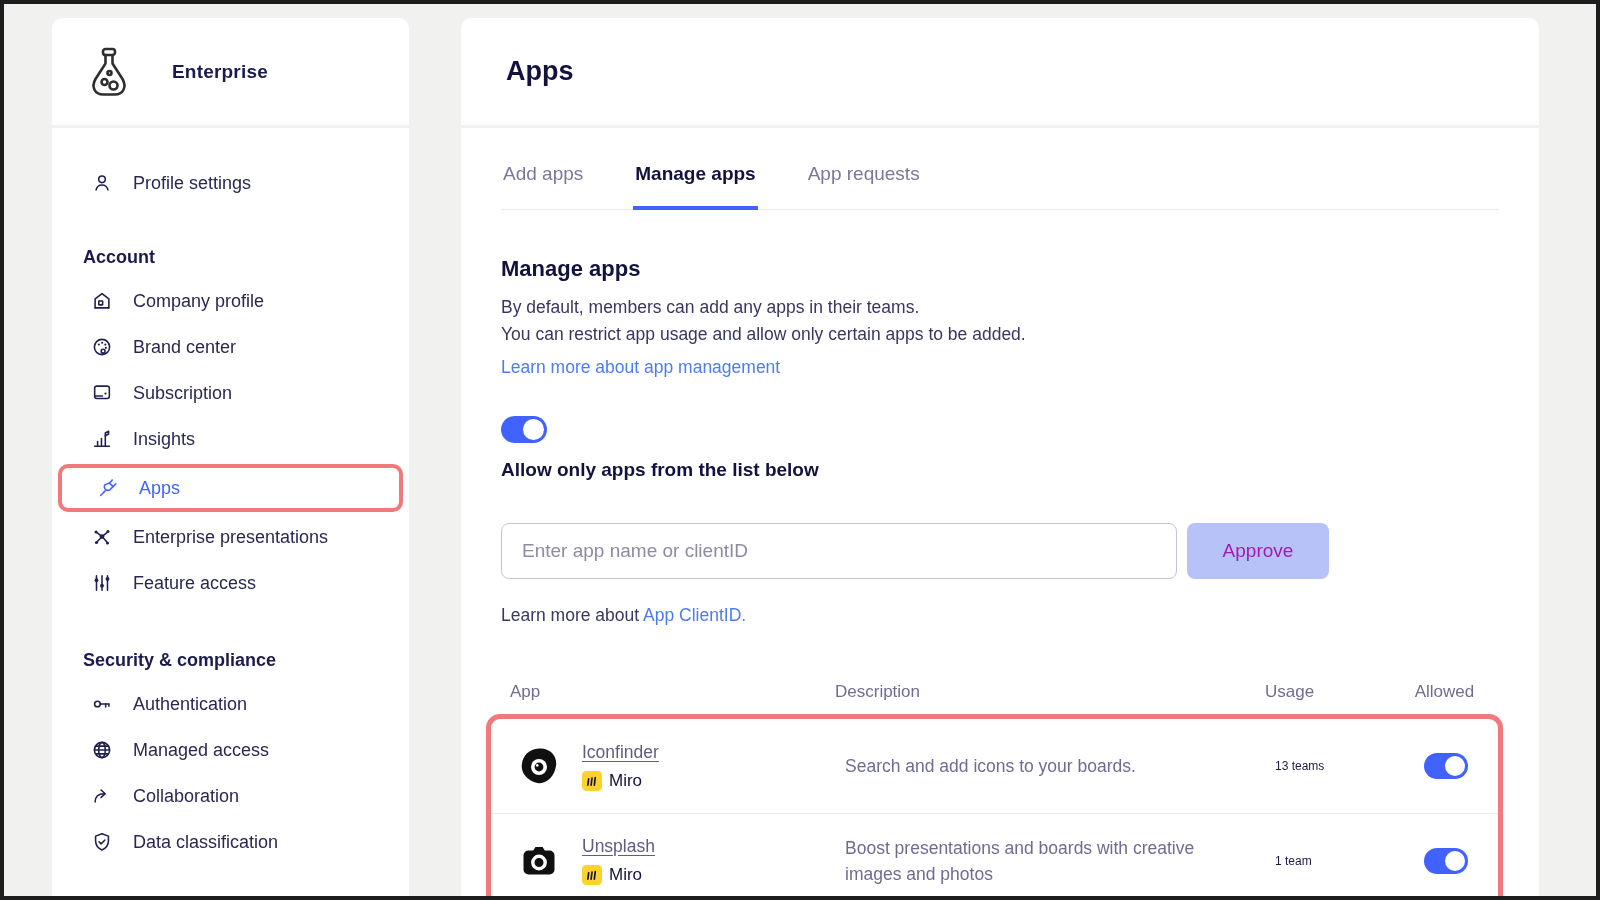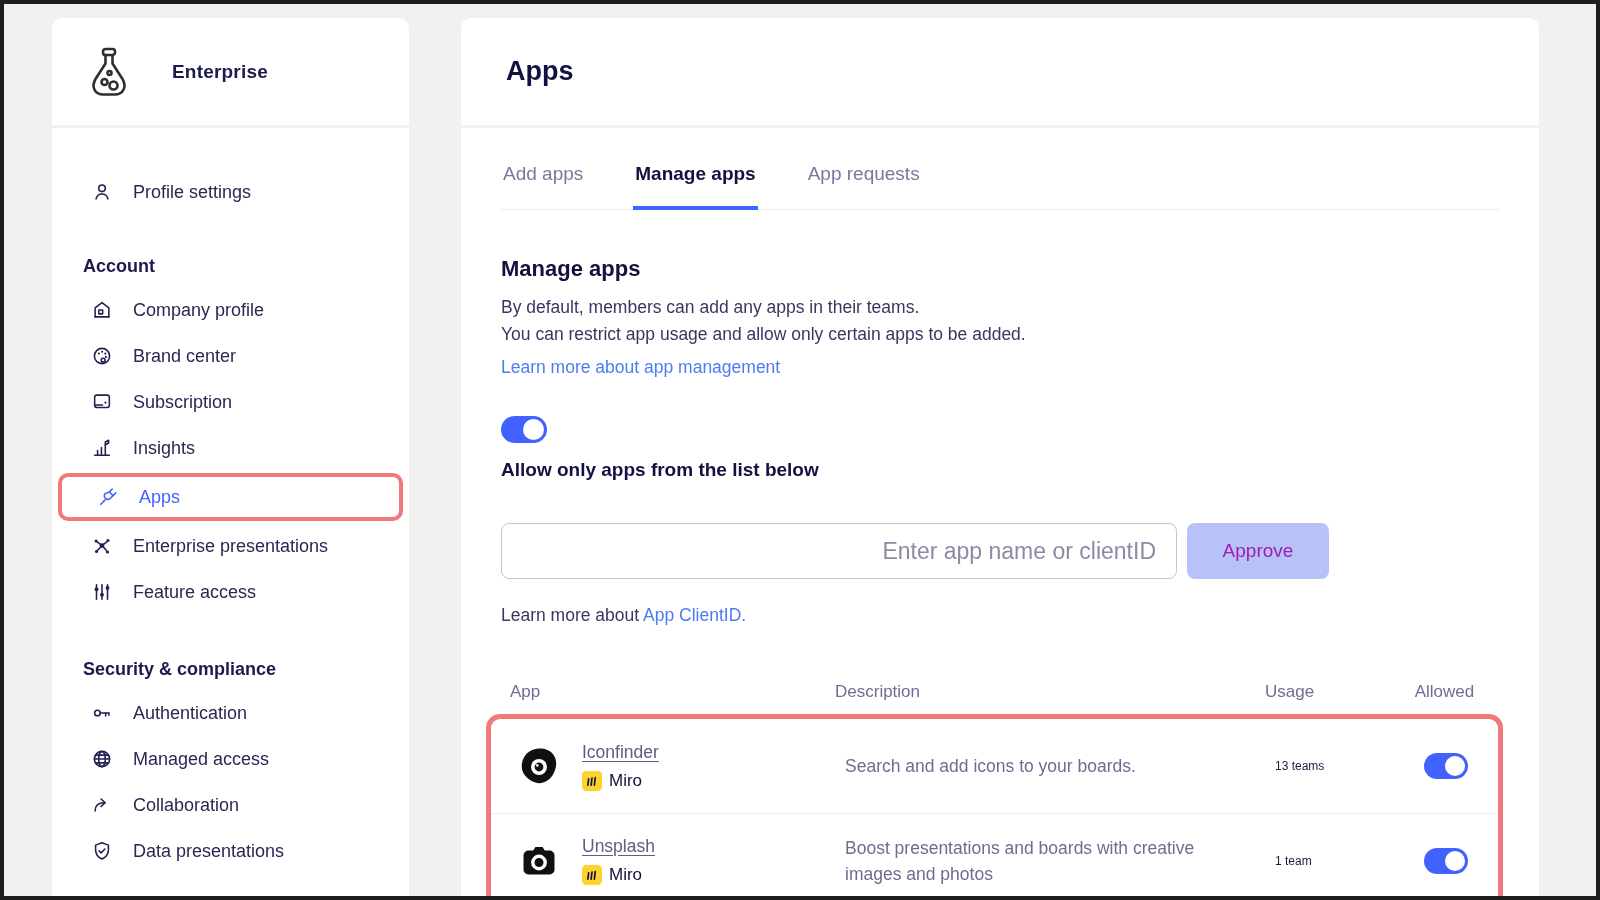--- a/index.html
+++ b/index.html
@@ -13,21 +13,21 @@
   .sidebar { left:48px; width:357px; }
   .main { left:457px; width:1078px; }
   .card-head { background:#fff; border-radius:10px 10px 0 0; flex:0 0 107px; margin-bottom:3px;
                display:flex; align-items:center; }
   .card-body { background:#fff; flex:1 1 auto; overflow:hidden; }
 
   
   .ws-head { padding-left:34px; gap:40px; }
   .flask { width:46px; height:52px; color:#2e2e2e; }
   .ws-name { font-size:19px; font-weight:bold; color:#1c1a4e; letter-spacing:.2px; }
-  .sidebar .card-body { padding-top:44px; }
+  .sidebar .card-body { padding-top:35px; }
   .nav-item { display:flex; align-items:center; height:46px; padding-left:39px; gap:20px;
               color:#2a2853; font-size:18px; cursor:pointer; }
   .nav-item .nicon { width:22px; height:22px; flex:0 0 22px; display:flex; }
   .nav-item svg { width:22px; height:22px; stroke:#211f50; fill:none; stroke-width:1.7;
                   stroke-linecap:round; stroke-linejoin:round; }
   .nav-item.active { color:#4262ff; }
   .nav-item.active svg { stroke:#4262ff; }
   .nav-profile { height:40px; margin-bottom:0; }
   .sec-label { font-size:18px; font-weight:bold; color:#1c1a4e; padding-left:31px;
                margin-top:44px; margin-bottom:10px; }
@@ -52,22 +52,22 @@
   .toggle { width:46px; height:27px; border-radius:14px; background:#4262ff; position:relative;
             cursor:pointer; flex:0 0 auto; }
   .toggle::after { content:""; position:absolute; top:3px; right:3px; width:21px; height:21px;
                    border-radius:50%; background:#fff; }
   .toggle.sm { width:44px; height:26px; }
   .toggle.sm::after { width:20px; height:20px; }
   .toggle-label { font-size:19px; font-weight:bold; color:#13113f; }
 
   .search-row { margin-top:42px; display:flex; gap:10px; }
   .app-input { width:676px; height:56px; border:1px solid #c6c5d2; border-radius:8px;
-               padding:0 20px; font-size:23px; color:#13113f; outline:none;
-               font-family:"Liberation Sans", sans-serif;text-align:right; }
+               padding:0 20px; font-size:19px; color:#13113f; outline:none;
+               font-family:"Liberation Sans", sans-serif; }
   .app-input::placeholder { color:#8d8ba4; }
   .approve-btn { width:142px; height:56px; border:none; border-radius:8px; background:#b6c2f8;
                  color:#a21caf; font-size:19px; cursor:pointer;
                  font-family:"Liberation Sans", sans-serif; }
   .note { margin-top:26px; font-size:17.5px; color:#393762; }
 
   .thead { margin-top:56px; display:flex; font-size:17px; color:#6f6d92; padding-left:9px; }
   .h-app { width:325px; } .h-desc { width:430px; } .h-usage { width:125px; }
   .h-allowed { flex:1; text-align:center; }
 
@@ -245,21 +245,21 @@
         <span>Collaboration</span>
       </div>
 
       <div class="nav-item">
         <span class="nicon">
           <svg viewBox="0 0 24 24">
               <path d="M12 3l7 2.6v4.9c0 5-2.9 8.2-7 10.2-4.1-2-7-5.2-7-10.2V5.6z"></path>
               <path d="M8.8 11.8l2.2 2.2 4.2-4.2"></path>
             </svg>
         </span>
-        <span>Data presentations</span>
+        <span>Data classification</span>
       </div>
 
     </div>
   </aside>
 
   <main class="card-col main">
     <div class="card-head">
       <h1 class="page-title">Apps</h1>
     </div>
 

